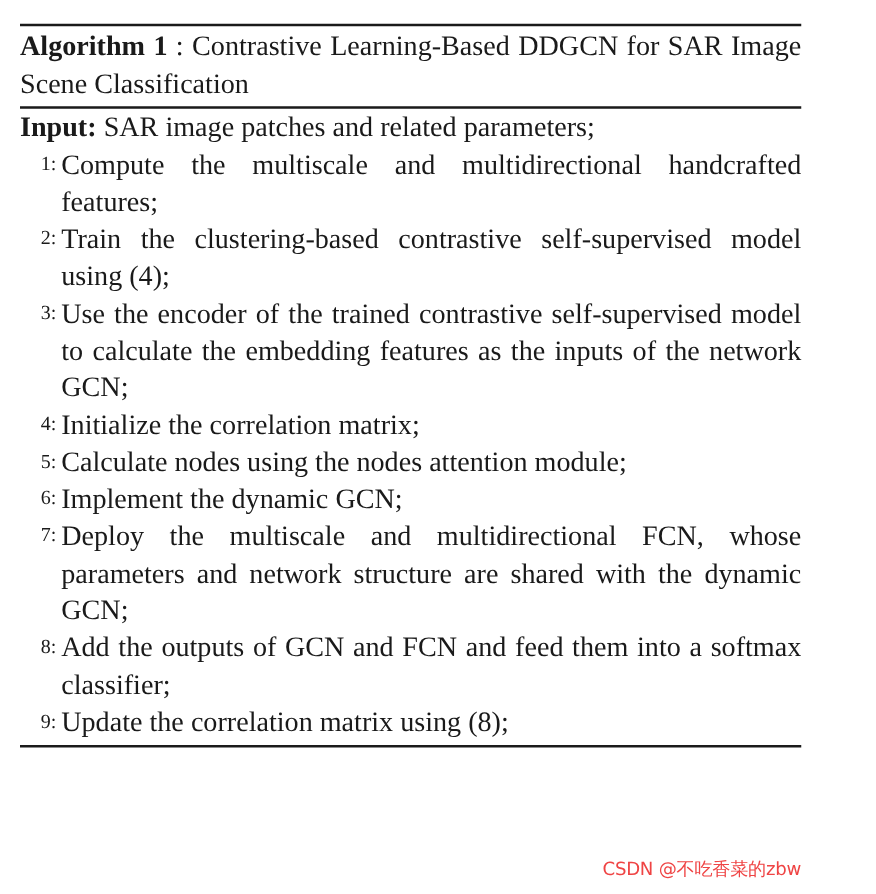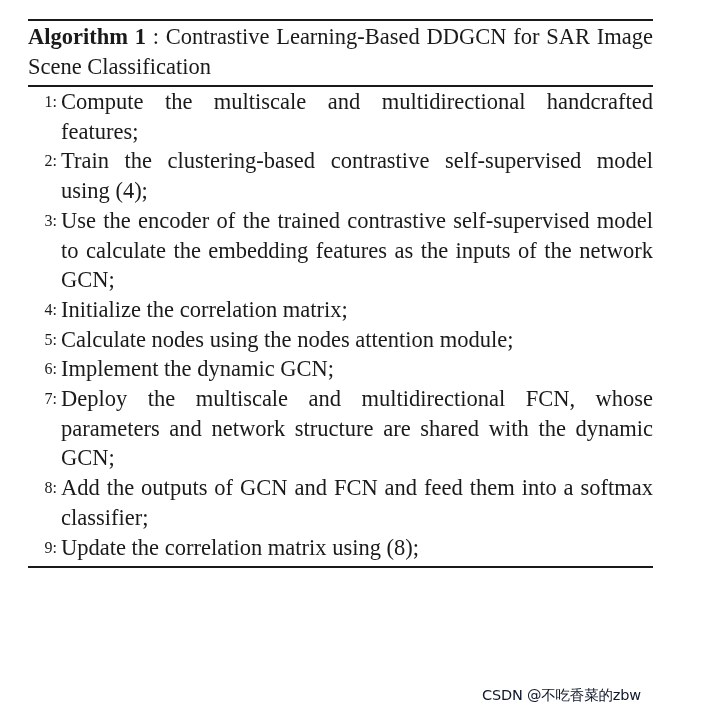--- a/index.html
+++ b/index.html
@@ -1,42 +1,45 @@
 <!DOCTYPE html>
 <html><head>
 <meta charset="utf-8">
 <style>
   html, body { margin: 0; padding: 0; background: #ffffff; }
   body { width: 701px; height: 715px; position: relative; overflow: hidden;
          font-family: "Liberation Serif", "DejaVu Serif", serif; color: #1a1a1a; }
-  .algo { position: absolute; left: 28px; top: 19px; width: 625px; }
+  .algo { position: absolute; left: 16px; top: 19px; width: 625px; }
   .rule-top { height: 2px; background: #1a1a1a; }
   .rule-mid { height: 2px; background: #1a1a1a; }
   .rule-bot { height: 2px; background: #1a1a1a; }
   .caption { font-size: 22.5px; line-height: 30px; padding-top: 1px; padding-bottom: 3px; text-align: justify; }
   .caption b { font-weight: bold; }
   .io { font-size: 22.5px; line-height: 30px; padding-top: 0px; }
   .io b { font-weight: bold; }
   .steps { font-size: 22.5px; line-height: 29.7px; padding-bottom: 4px; }
   .step { display: flex; }
   .num { width: 33px; flex: 0 0 33px; text-align: right; font-size: 16px; padding-right: 0px; box-sizing: border-box; }
   .num span { display:inline-block; }
   .txt { flex: 1; text-align: justify; text-align-last: left; padding-left: 0px; }
   .watermark { position: absolute; left: 482px; top: 686px; font-family: "DejaVu Sans", sans-serif;
-               font-size: 14.5px; color: #0f172a; letter-spacing: -0.2px; }
+               font-size: 14.5px; color: #ef4444; letter-spacing: -0.2px; }
 </style>
 </head>
 <body>
 
 <div class="algo">
   <div class="rule-top"></div>
   <div class="caption">
     <b>Algorithm 1</b><span> : </span><span>Contrastive Learning-Based DDGCN for SAR Image Scene Classification</span>
   </div>
   <div class="rule-mid"></div>
+  <div class="io">
+    <b>Input:</b><span> SAR image patches and related parameters;</span>
+  </div>
   <div class="steps">
     <div class="step">
       <div class="num"><span>1:</span>&nbsp;</div>
       <div class="txt">Compute the multiscale and multidirectional handcrafted features;</div>
     </div>
     <div class="step">
       <div class="num"><span>2:</span>&nbsp;</div>
       <div class="txt">Train the clustering-based contrastive self-supervised model using (4);</div>
     </div>
     <div class="step">

